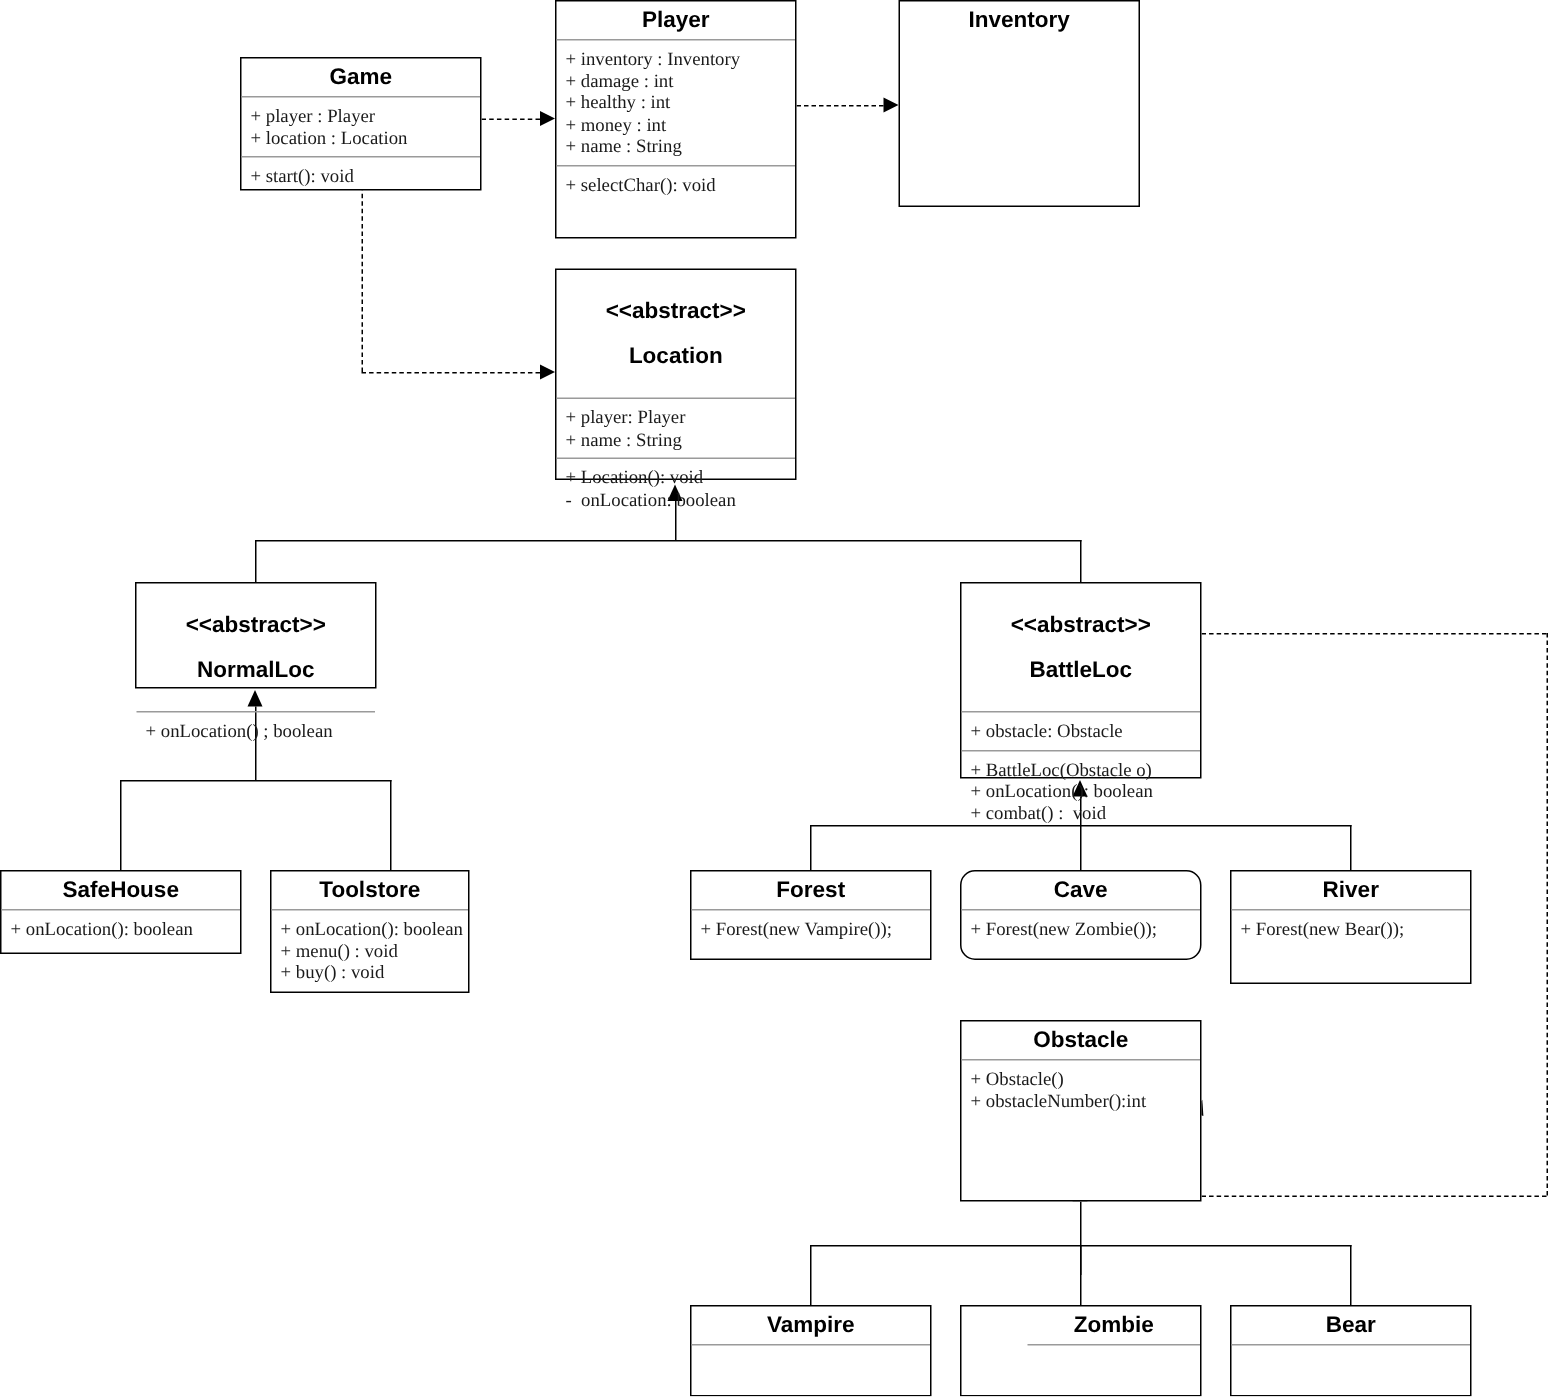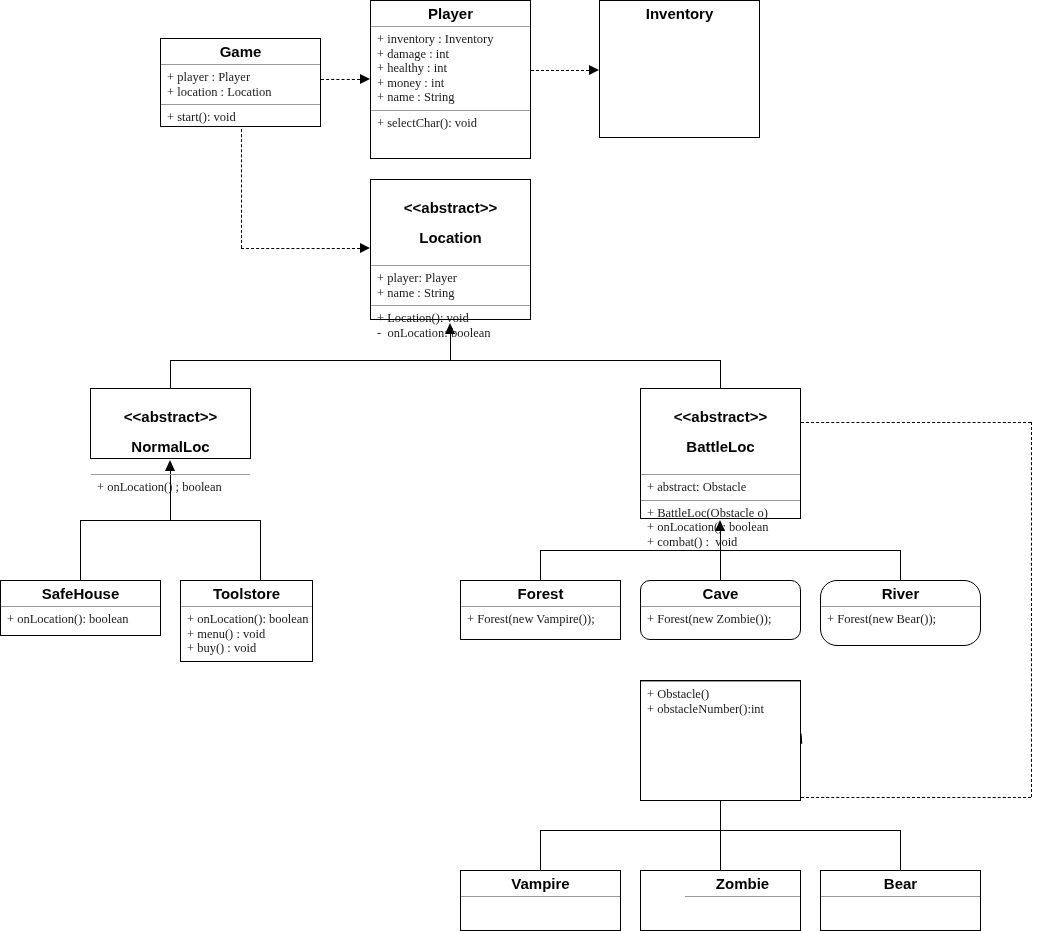--- a/index.html
+++ b/index.html
@@ -206,21 +206,21 @@
       <div class="row">+ onLocation() ; boolean</div>
     </div>
   </div>
 
   <div class="uml-class" style="left:640px; top:388px; width:161px; height:131px;">
     <div class="uml-head stereo">
       <span class="uml-stereo-line">&lt;&lt;abstract&gt;&gt;</span>
       <span class="uml-name-line">BattleLoc</span>
     </div>
     <div class="uml-compartment">
-      <div class="row">+ abstract: Obstacle</div>
+      <div class="row">+ obstacle: Obstacle</div>
     </div>
     <div class="uml-compartment">
       <div class="row">+ BattleLoc(Obstacle o)</div>
       <div class="row">+ onLocation(): boolean</div>
       <div class="row">+ combat() :  void</div>
     </div>
   </div>
 
   <div class="uml-class" style="left:0px; top:580px; width:161px; height:56px;">
     <div class="uml-head">SafeHouse</div>
@@ -245,28 +245,29 @@
     </div>
   </div>
 
   <div class="uml-class" style="left:640px; top:580px; width:161px; height:60px;border-radius:10px;">
     <div class="uml-head">Cave</div>
     <div class="uml-compartment">
       <div class="row">+ Forest(new Zombie());</div>
     </div>
   </div>
 
-  <div class="uml-class" style="left:820px; top:580px; width:161px; height:66px;border-radius:17px;">
+  <div class="uml-class" style="left:820px; top:580px; width:161px; height:76px;">
     <div class="uml-head">River</div>
     <div class="uml-compartment">
       <div class="row">+ Forest(new Bear());</div>
     </div>
   </div>
 
   <div class="uml-class" style="left:640px; top:680px; width:161px; height:121px;">
+    <div class="uml-head">Obstacle</div>
     <div class="uml-compartment">
       <div class="row">+ Obstacle()</div>
       <div class="row">+ obstacleNumber():int</div>
     </div>
   </div>
 
   <div class="uml-class" style="left:460px; top:870px; width:161px; height:61px;">
     <div class="uml-head">Vampire</div>
     <div class="uml-compartment empty-pad"></div>
   </div>

